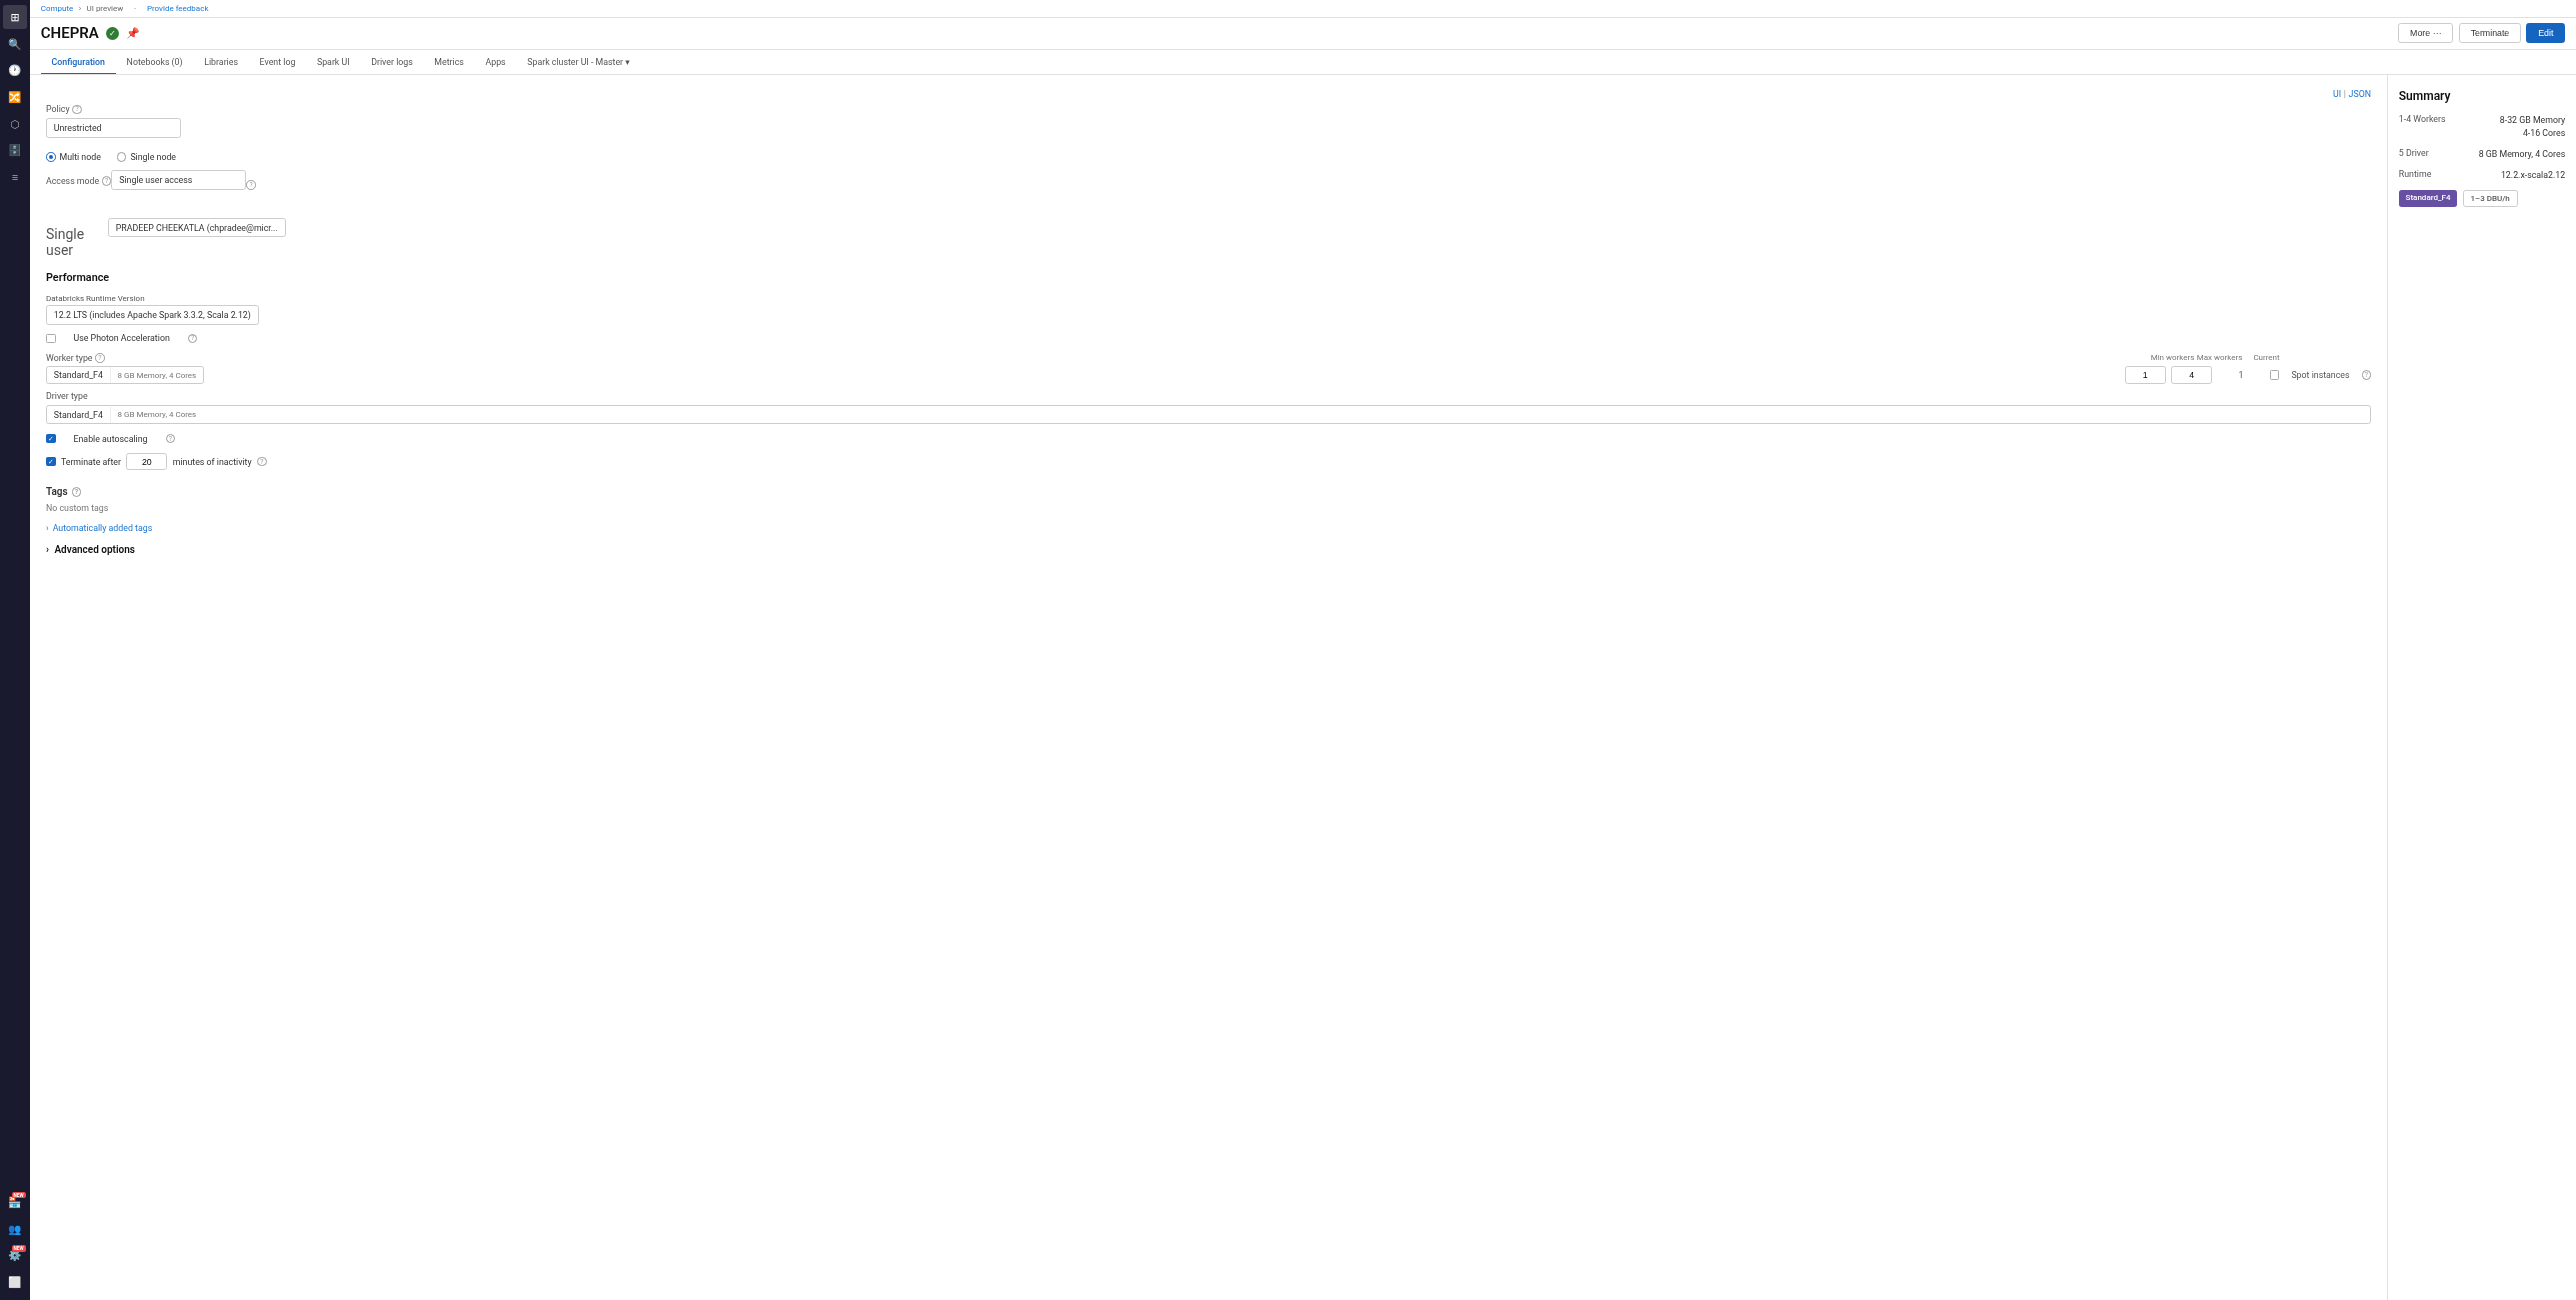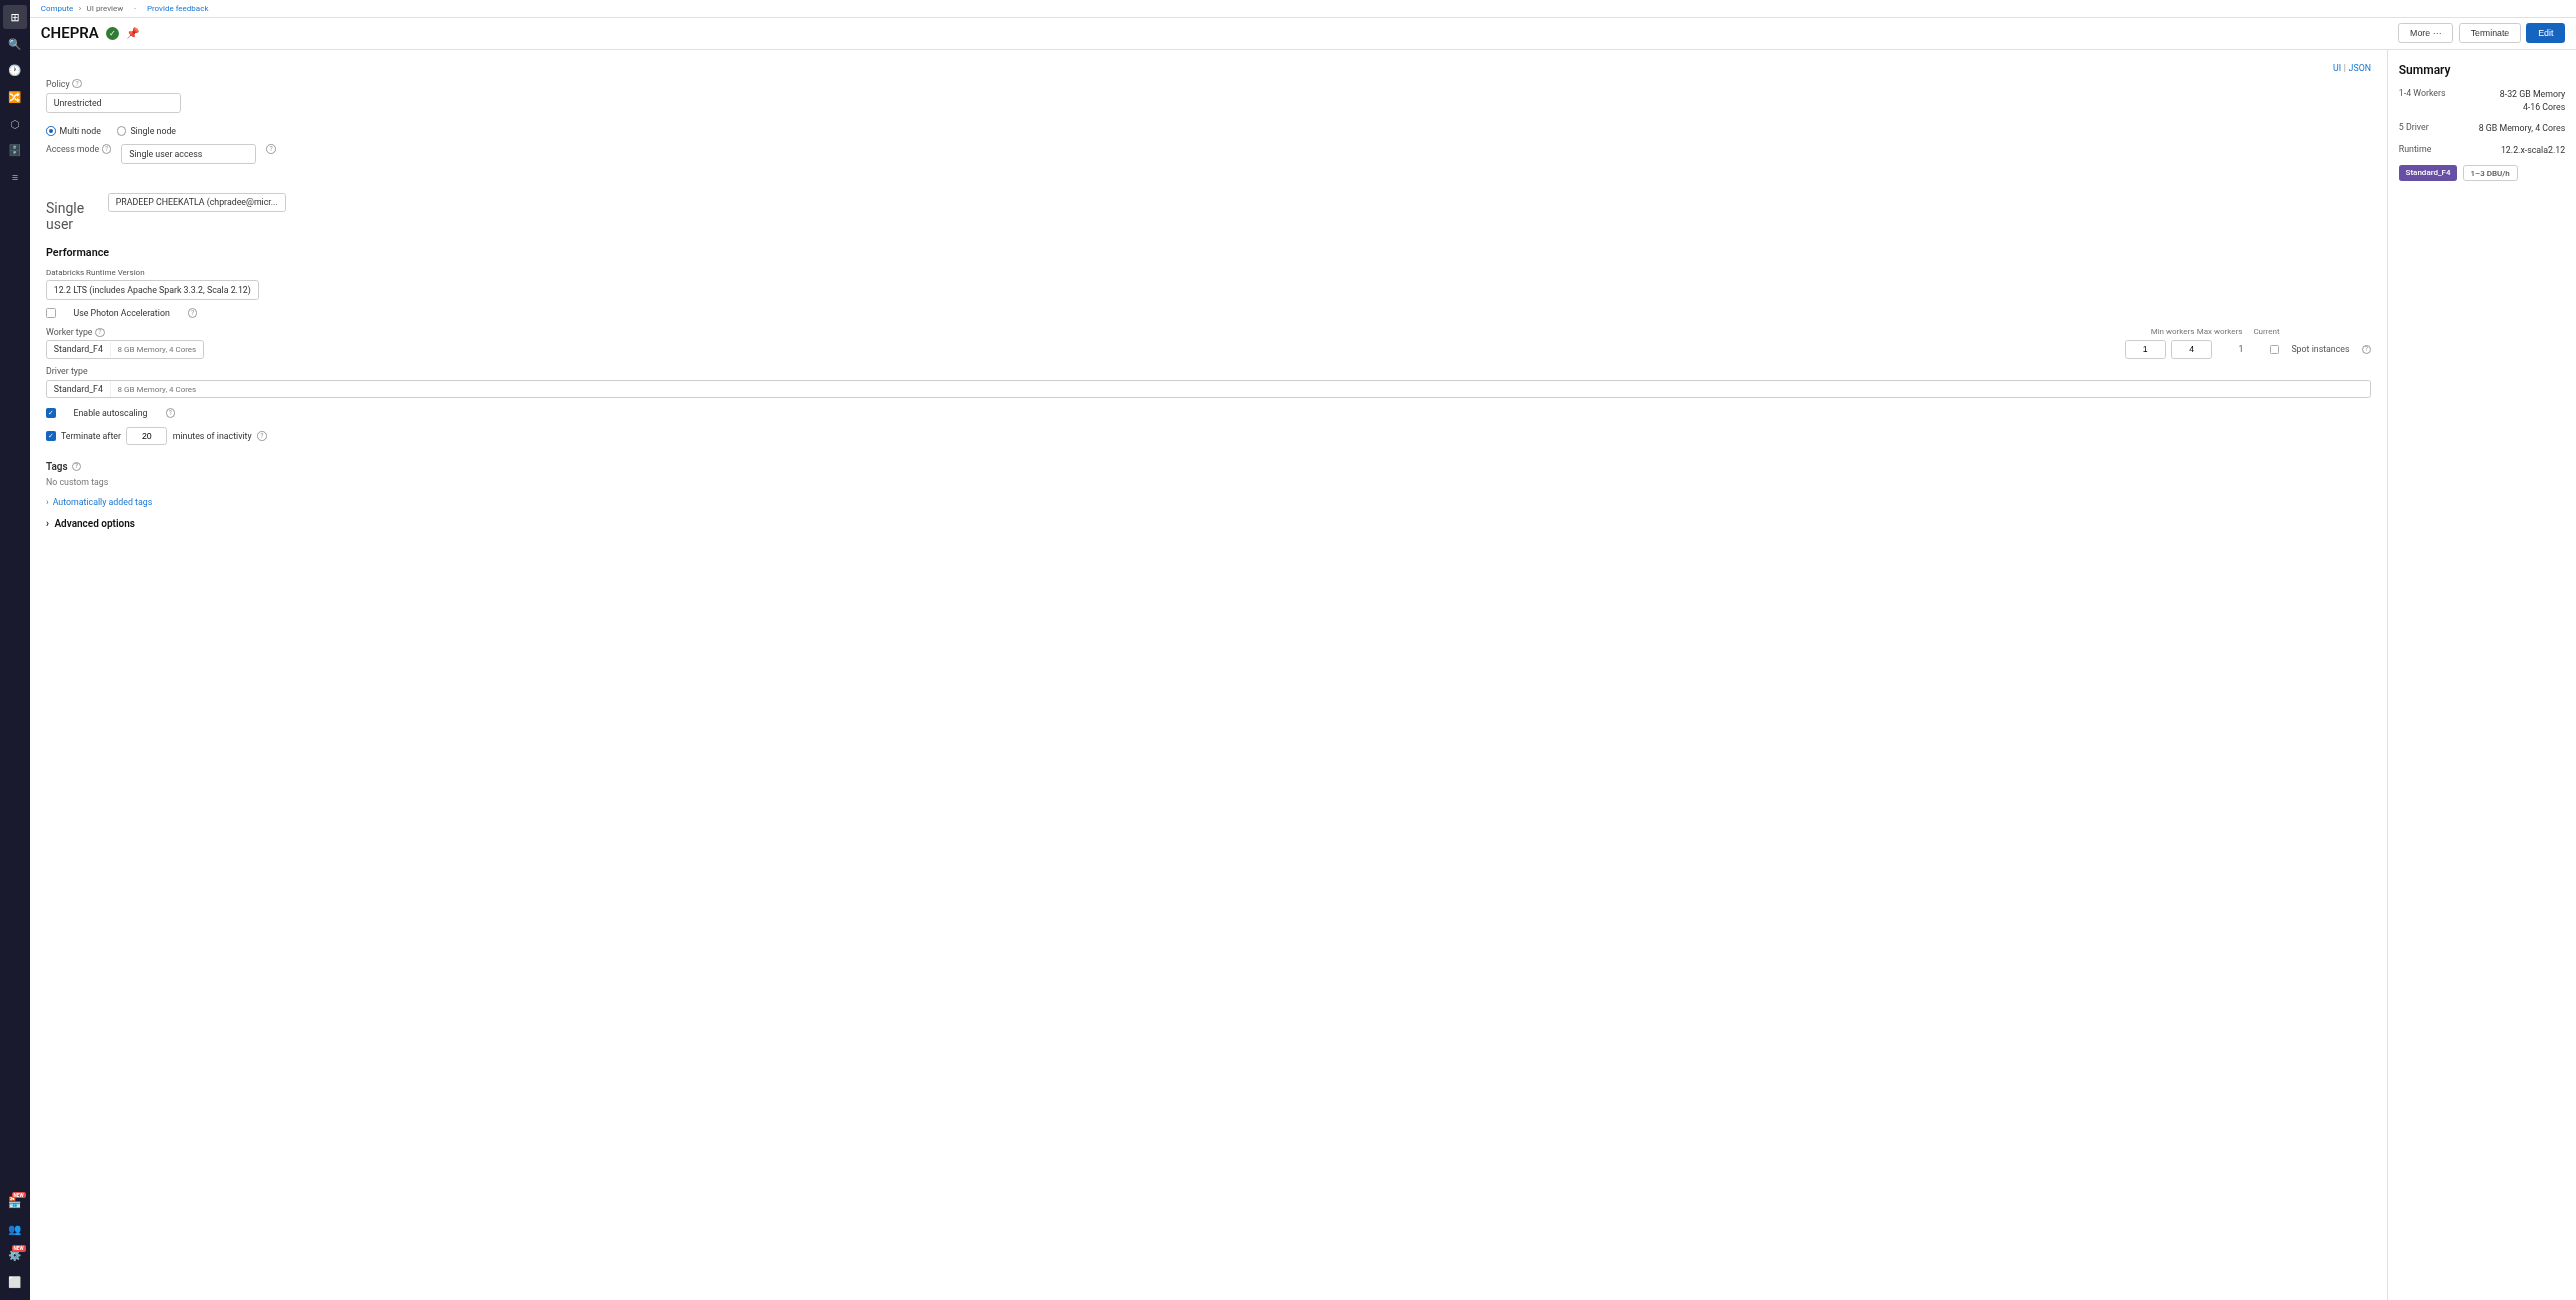--- a/index.html
+++ b/index.html
@@ -233,22 +233,22 @@
       content: '';
       width: 4px;
       height: 4px;
       background: #1565c0;
       border-radius: 50%;
     }
 
     
     .access-mode-row {
       display: flex;
-      align-items: flex-start;
-      gap: 10px;
+      align-items: flex-end;
+      gap: 0;
       margin-bottom: 8px;
     }
     .single-user-row {
       display: flex;
       align-items: center;
       gap: 8px;
     }
     .user-label { font-size: 14px; color: #555; width: 54px; margin-top: 28px; }
     .user-value {
       padding: 3.4px 6.8px;
@@ -489,20 +489,31 @@
     <div class="header-right">
       <button class="btn btn-more">
         <span>More</span>
         <span>···</span>
       </button>
       <button class="btn btn-danger">Terminate</button>
       <button class="btn btn-primary">Edit</button>
     </div>
   </div>
 
+  <div class="tabs">
+    <div class="tab active">Configuration</div>
+    <div class="tab">Notebooks (0)</div>
+    <div class="tab">Libraries</div>
+    <div class="tab">Event log</div>
+    <div class="tab">Spark UI</div>
+    <div class="tab">Driver logs</div>
+    <div class="tab">Metrics</div>
+    <div class="tab">Apps</div>
+    <div class="tab">Spark cluster UI - Master ▾</div>
+  </div>
 
   <div class="content-area">
 
     <div class="config-panel">
 
       <div class="view-toggle">
         <a class="active">UI</a>
         <span>|</span>
         <a>JSON</a>
       </div>

